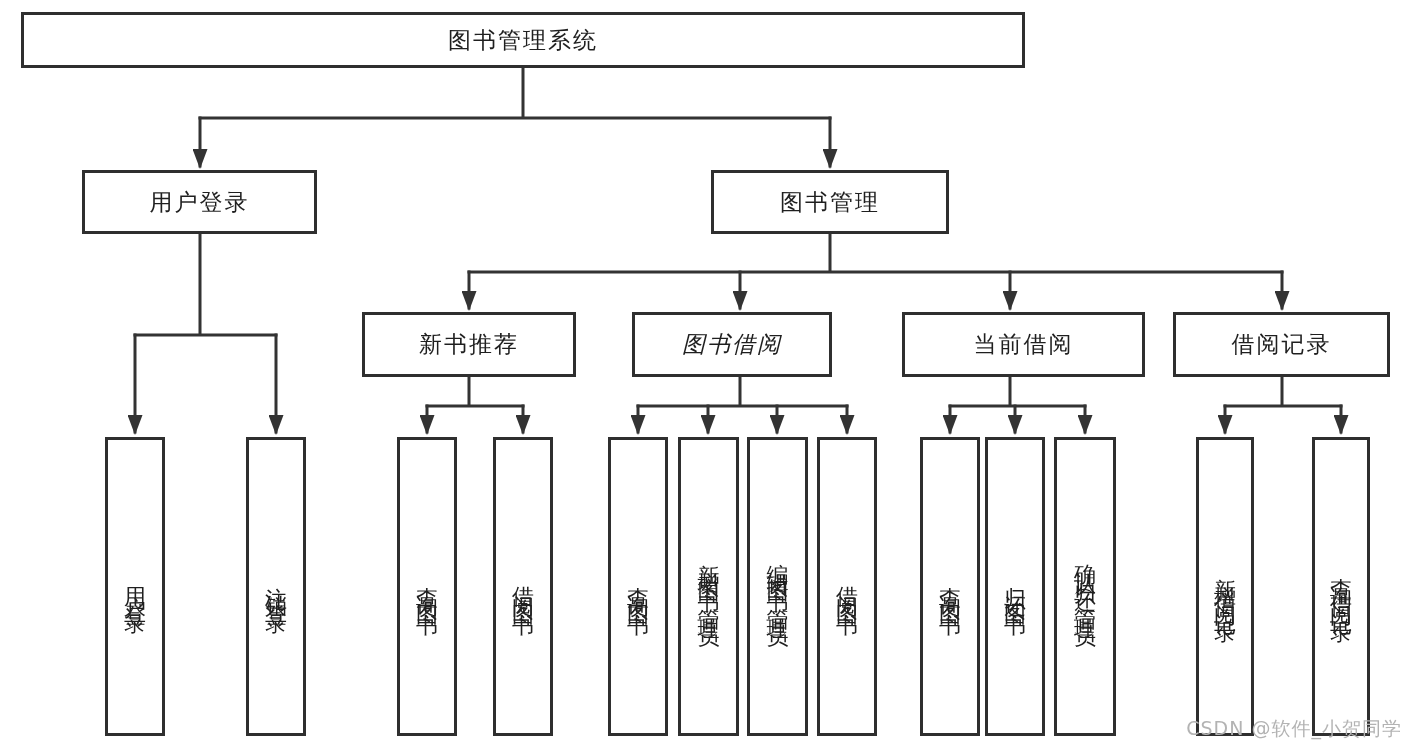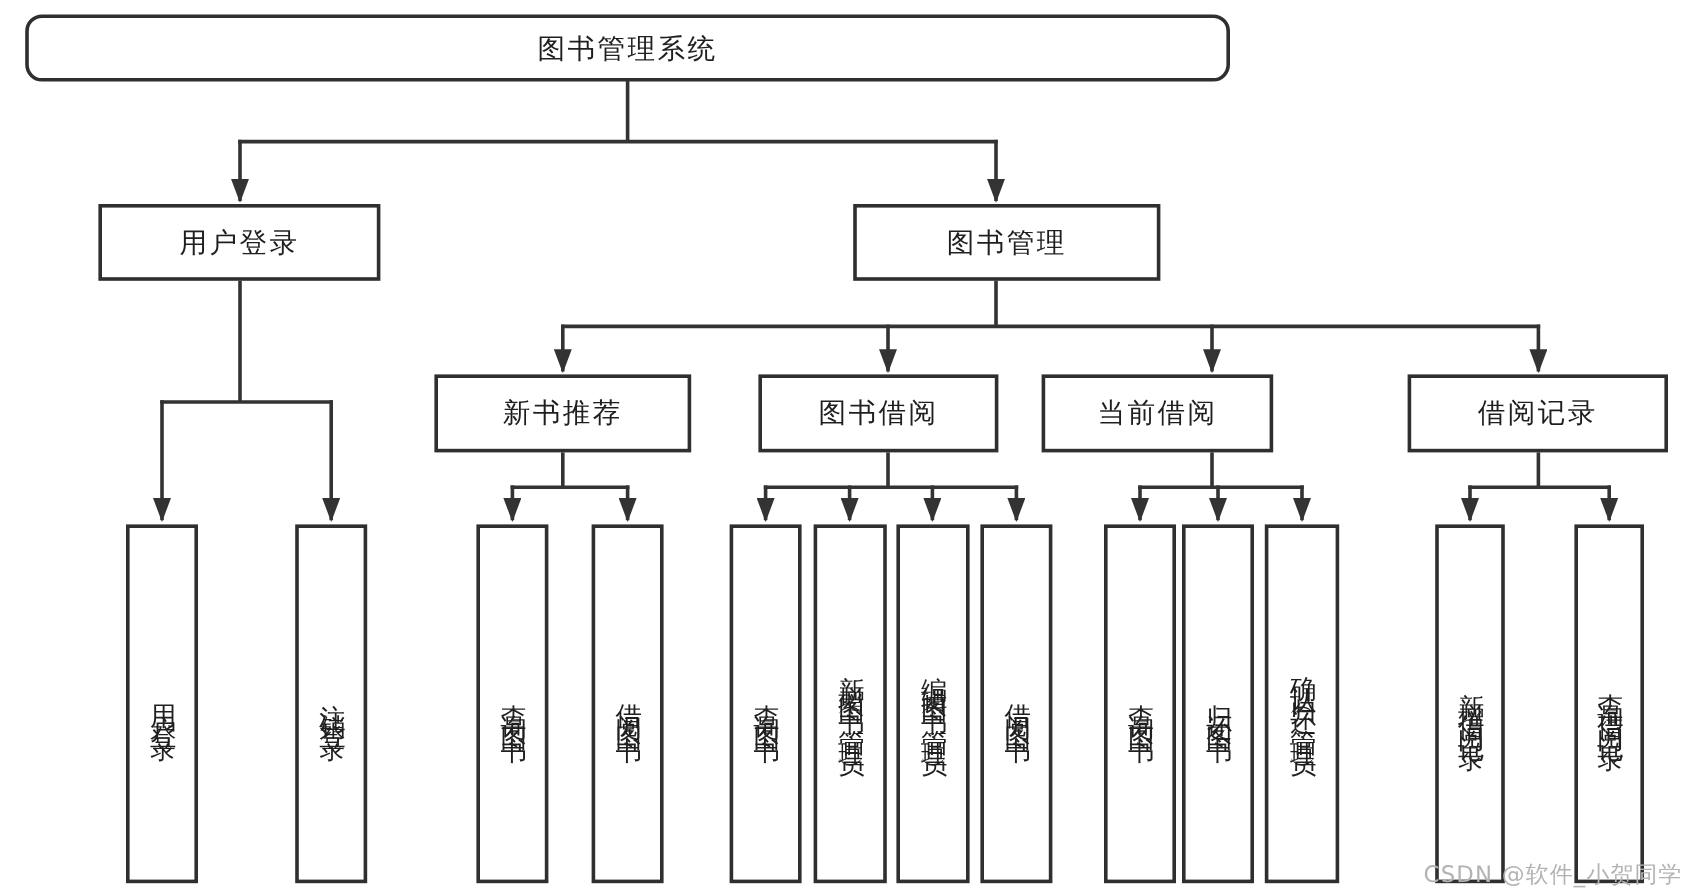--- a/index.html
+++ b/index.html
@@ -25,28 +25,28 @@
     display: flex;
     align-items: center;
     justify-content: center;
     color: #1f1f1f;
     z-index: 2;
   }
   .hnode span {
     letter-spacing: 2px;
     white-space: nowrap;
   }
-  .root-box   { left:21px;  top:12px;  width:1004px; height:56px; font-size:23px;border-radius:14px; }
+  .root-box   { left:21px;  top:12px;  width:1004px; height:56px; font-size:23px; }
   .lvl2       { top:170px;  height:64px; font-size:23px; }
   #n-user-login { left:82px;  width:235px; }
-  #n-book-mgmt  { left:711px; width:256px; }
+  #n-book-mgmt  { left:711px; width:238px; }
   .lvl3       { top:312px;  height:65px; font-size:23px; }
   #n-new-rec  { left:362px;  width:214px; }
-  #n-borrow   { left:632px;  width:200px; }
-  #n-current  { left:868px;  width:193px; }
+  #n-borrow   { left:632px;  width:200px;font-style:italic; }
+  #n-current  { left:902px;  width:243px; }
   #n-records  { left:1173px; width:217px; }
   .leaf       { top:437px;  height:299px; width:60px; font-size:22px; }
   .leaf span {
     writing-mode: vertical-rl;
     text-orientation: mixed;
     letter-spacing: 9px;
     line-height: 1;
   }
   #l-a1 { left:105px; }
   #l-a2 { left:246px; }

